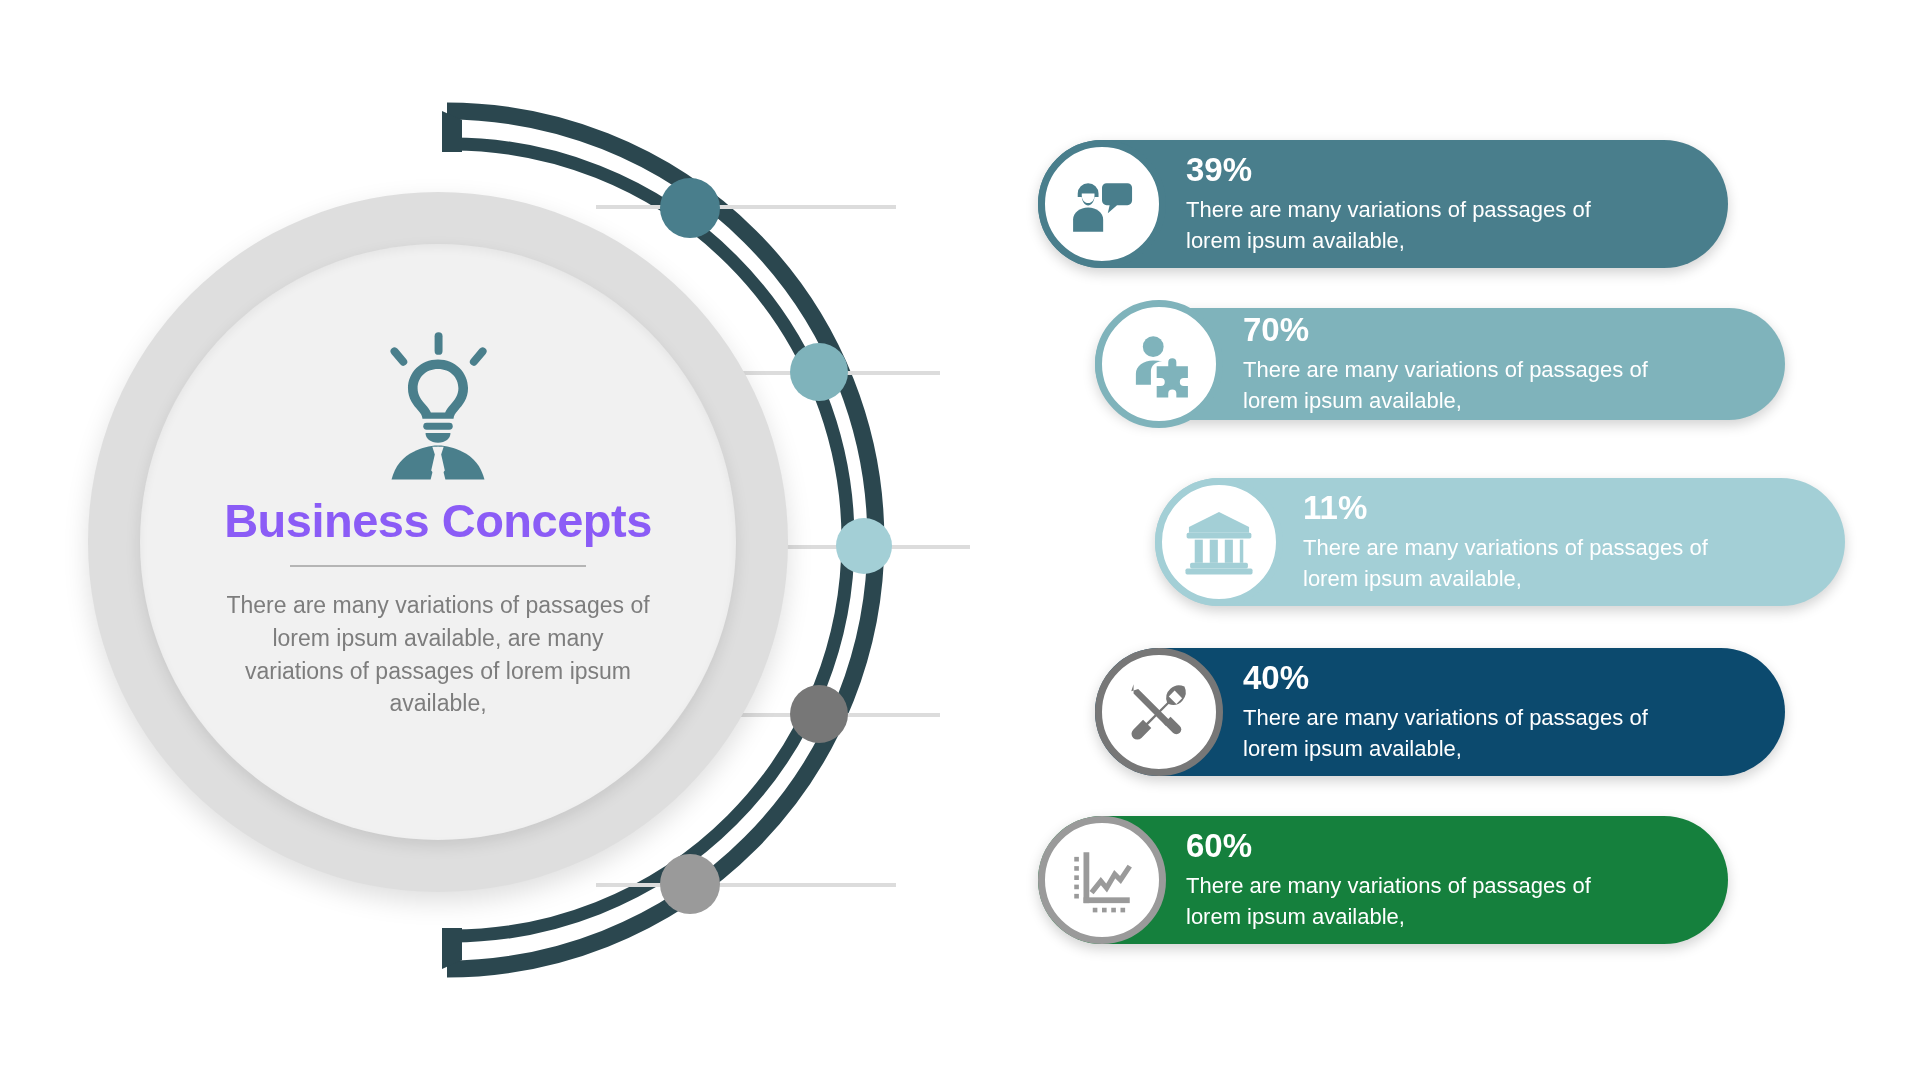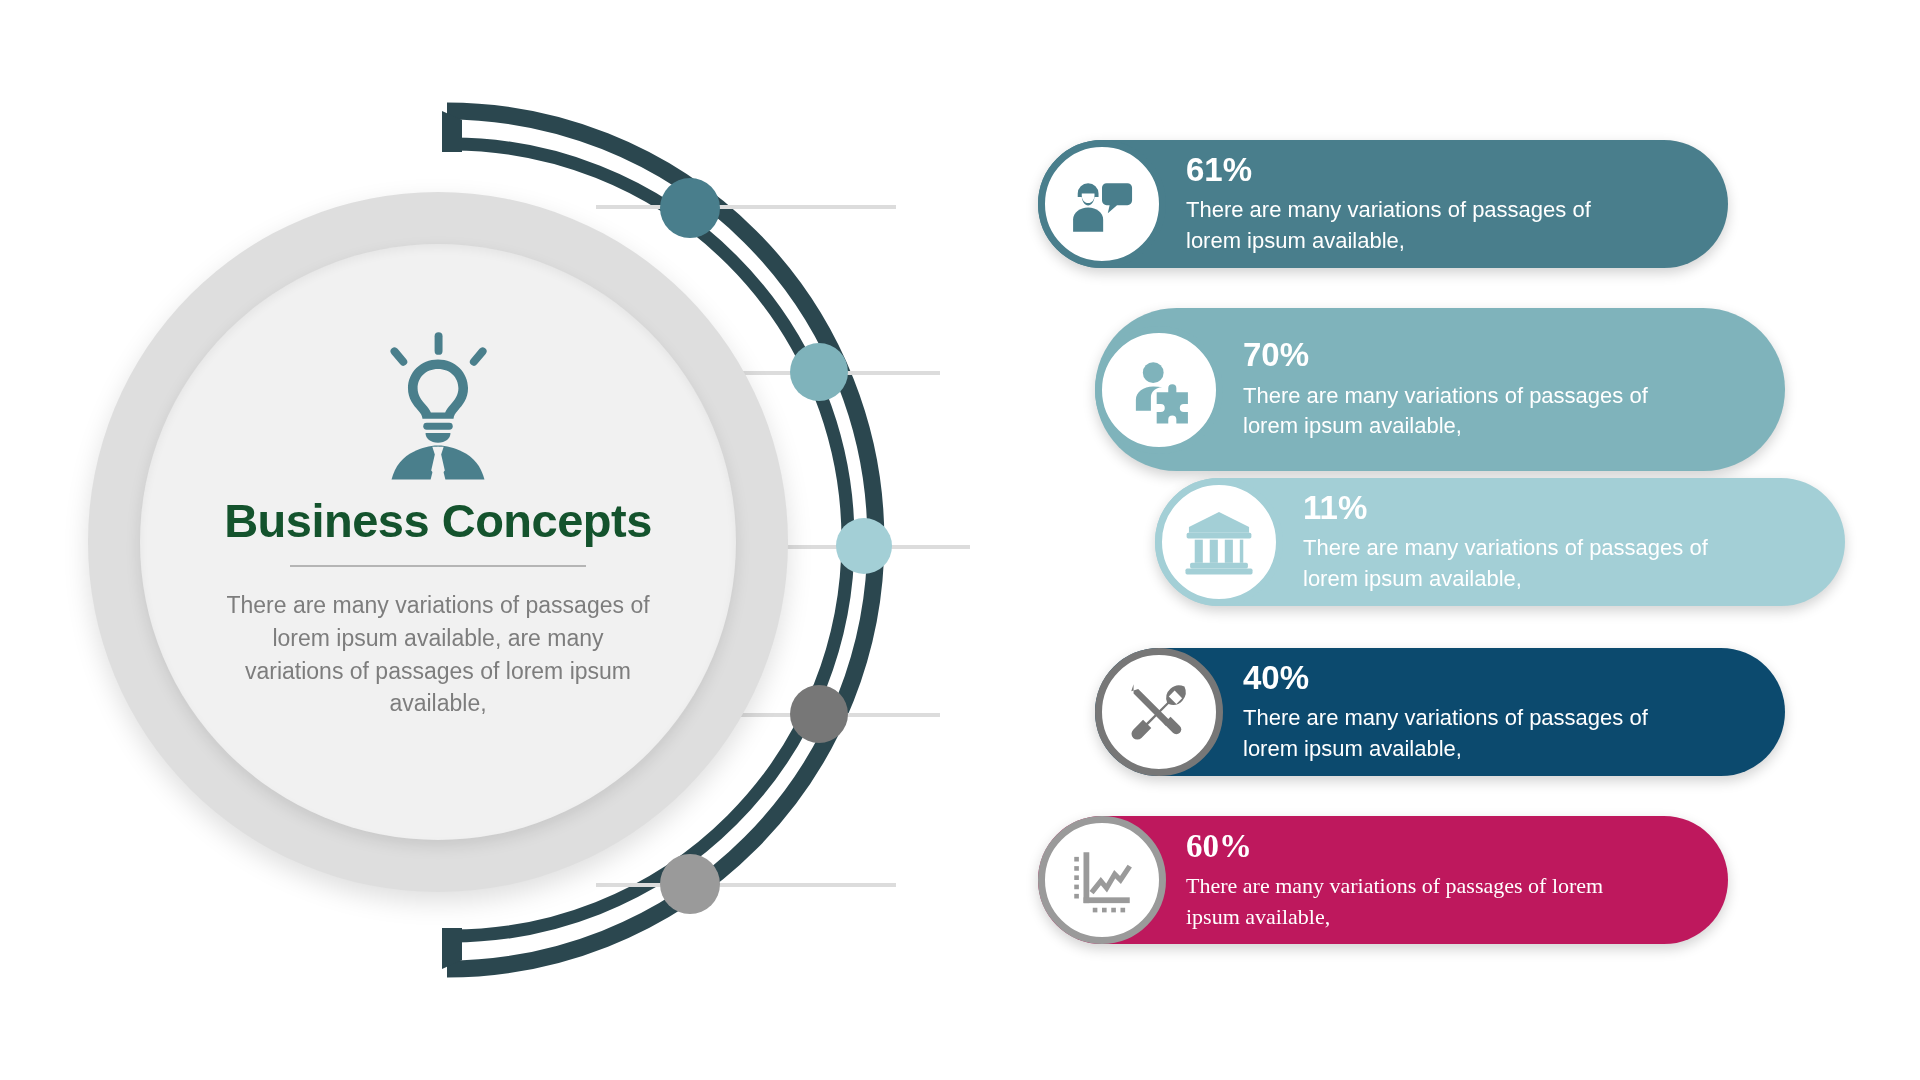--- a/index.html
+++ b/index.html
@@ -65,21 +65,21 @@
     box-sizing: border-box;
   }
   .medallion-icon {
     width: 136px;
     height: 150px;
     margin-bottom: 14px;
   }
   .medallion-title {
     font-size: 47px;
     font-weight: bold;
-    color: #14532d;
+    color: #8b5cf6;
     letter-spacing: -0.5px;
     line-height: 1.05;
     text-align: center;
     white-space: nowrap;
   }
   .medallion-divider {
     width: 296px;
     height: 2px;
     background: #b5b5b5;
     margin: 20px 0 22px 0;
@@ -209,26 +209,26 @@
       <svg viewBox="0 0 64 64">
         <g fill="#497e8c">
           <path d="M20 14a9 9 0 0 0-9 9v3h3.5c.3 4.2 2.7 7.3 5.5 7.3s5.2-3.1 5.5-7.3H29v-3a9 9 0 0 0-9-9z"></path>
           <path d="M14.5 23h11v1.6c0 3.6-2.3 6.6-5.5 6.6s-5.5-3-5.5-6.6V23z" fill="#ffffff"></path>
           <path d="M20 35c-7.2 0-13 4.6-13 10.4V56h26V45.4C33 39.6 27.2 35 20 35z"></path>
           <path d="M36 14h18a4 4 0 0 1 4 4v11a4 4 0 0 1-4 4H45l-8 7 1.6-7H36a4 4 0 0 1-4-4V18a4 4 0 0 1 4-4z"></path>
         </g>
       </svg>
     </div>
     <div class="card-body">
-      <div class="card-pct">61%</div>
-      <div class="card-desc">There are many variations of passages of lorem ipsum available,</div>
-    </div>
-  </div>
-
-  <div class="card" style="left:1095px; top:308px; width:690px; height:163px; background:#7fb3bb;">
+      <div class="card-pct">39%</div>
+      <div class="card-desc">There are many variations of passages of lorem ipsum available,</div>
+    </div>
+  </div>
+
+  <div class="card" style="left:1095px; top:308px; width:690px; height:112px; background:#7fb3bb;">
     <div class="card-icon-wrap" style="border:7px solid #7fb3bb;">
       <svg viewBox="0 0 64 64">
         <g fill="#7fb3bb">
           <circle cx="27" cy="17" r="9"></circle>
           <path d="M27 29c-8.5 0-15 4.8-15 11.5V50h13V38.5c0-2 .6-3.8 1.7-5.2 1.8-2.3 4.7-3.6 8-3.7-2.3-.4-4.8-.6-7.7-.6z"></path>
           <path d="M30 34h10v-3.5a3.5 3.5 0 1 1 7 0V34h10v10h-3.5a3.5 3.5 0 1 0 0 7H57v10H47v-3.5a3.5 3.5 0 1 0-7 0V61H30V51h3.5a3.5 3.5 0 1 0 0-7H30V34z"></path>
         </g>
       </svg>
     </div>
     <div class="card-body">
@@ -270,21 +270,21 @@
           <path d="M45.5 13.5 52 20l-5 5-6.5-6.5z" fill="#ffffff"></path>
         </g>
       </svg>
     </div>
     <div class="card-body">
       <div class="card-pct">40%</div>
       <div class="card-desc">There are many variations of passages of lorem ipsum available,</div>
     </div>
   </div>
 
-  <div class="card" style="left:1038px; top:816px; width:690px; height:128px; background:#be185d;font-family:Liberation Serif, serif;">
+  <div class="card" style="left:1038px; top:816px; width:690px; height:128px; background:#15803d;">
     <div class="card-icon-wrap" style="border:7px solid #9a9a9a;">
       <svg viewBox="0 0 64 64">
         <g fill="#9a9a9a">
 
           <rect x="16" y="8" width="5" height="44"></rect>
           <rect x="16" y="47" width="40" height="5"></rect>
 
           <rect x="8" y="12" width="4" height="4"></rect>
           <rect x="8" y="20" width="4" height="4"></rect>
           <rect x="8" y="28" width="4" height="4"></rect>

